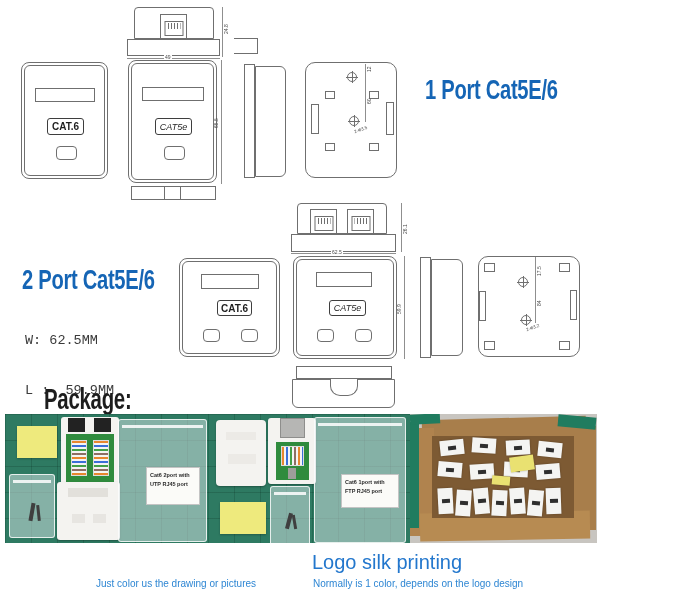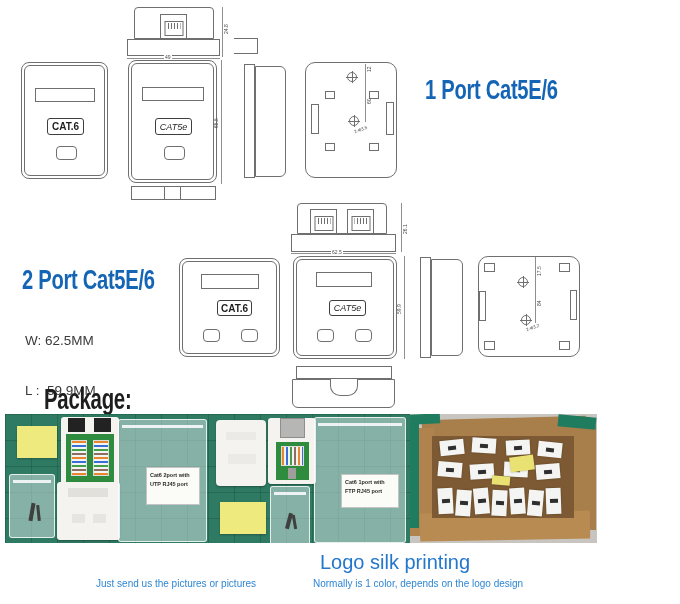--- a/index.html
+++ b/index.html
@@ -170,21 +170,21 @@
   <div class="abs dimline" style="left:535px;top:257px;width:1px;height:66px;"></div>
   <span class="abs dlab rot" style="left:537px;top:276px;">17.5</span>
   <span class="abs dlab rot" style="left:537px;top:306px;">84</span>
   <span class="abs dlab" style="left:526px;top:326px;font-size:4.5px;transform:rotate(-20deg);">2-Φ3.2</span>
 
   <div class="abs ln" style="left:296px;top:366px;width:96px;height:13px;"></div>
   <div class="abs ln" style="left:292px;top:379px;width:103px;height:29px;border-radius:0 0 6px 6px;"></div>
   <div class="abs" style="left:330px;top:379px;width:28px;height:17px;border:1px solid #6f6f6f;border-top:none;border-radius:0 0 10px 10px;background:#fff;"></div>
 
   <div class="abs blue-title" style="left:22px;top:266px;">2 Port Cat5E/6</div>
-  <div class="abs dims" style="left:25px;top:300px;">
+  <div class="abs dims" style="left:25px;top:300px;font-family:Liberation Mono, monospace;">
     <div>W: 62.5MM</div>
     <div>L :  59.9MM</div>
     <div>H:  26.1MM</div>
   </div>
 
   <div class="abs black-title" style="left:44px;top:384px;">Package:</div>
 
   <div class="abs photo mat" style="left:5px;width:203px;">
     <div class="abs sticky" style="left:12px;top:12px;width:40px;height:32px;"></div>
     <div class="abs whiteplate" style="left:56px;top:3px;width:58px;height:68px;">
@@ -256,17 +256,17 @@
     <div class="chip chiph chipy" style="left:82px;top:62px;width:18px;height:9px;transform:rotate(5deg);"></div>
     <div class="chip chipv" style="left:28px;top:74px;transform:rotate(-3deg);"></div>
     <div class="chip chipv" style="left:46px;top:76px;transform:rotate(4deg);"></div>
     <div class="chip chipv" style="left:64px;top:74px;transform:rotate(-5deg);"></div>
     <div class="chip chipv" style="left:82px;top:76px;transform:rotate(3deg);"></div>
     <div class="chip chipv" style="left:100px;top:74px;transform:rotate(-4deg);"></div>
     <div class="chip chipv" style="left:118px;top:76px;transform:rotate(5deg);"></div>
     <div class="chip chipv" style="left:136px;top:74px;transform:rotate(-2deg);"></div>
   </div>
 
-  <div class="abs blue-sub" style="left:96px;top:579px;">Just send us the pictures or pictures</div>
-  <div class="abs blue-big" style="left:312px;top:552px;margin-left:8px;">Logo silk printing</div>
+  <div class="abs blue-sub" style="left:96px;top:579px;">Just color us the drawing or pictures</div>
+  <div class="abs blue-big" style="left:312px;top:552px;">Logo silk printing</div>
   <div class="abs blue-sub" style="left:313px;top:579px;">Normally is 1 color, depends on the logo design</div>
 
 </div>
 
 </body></html>

